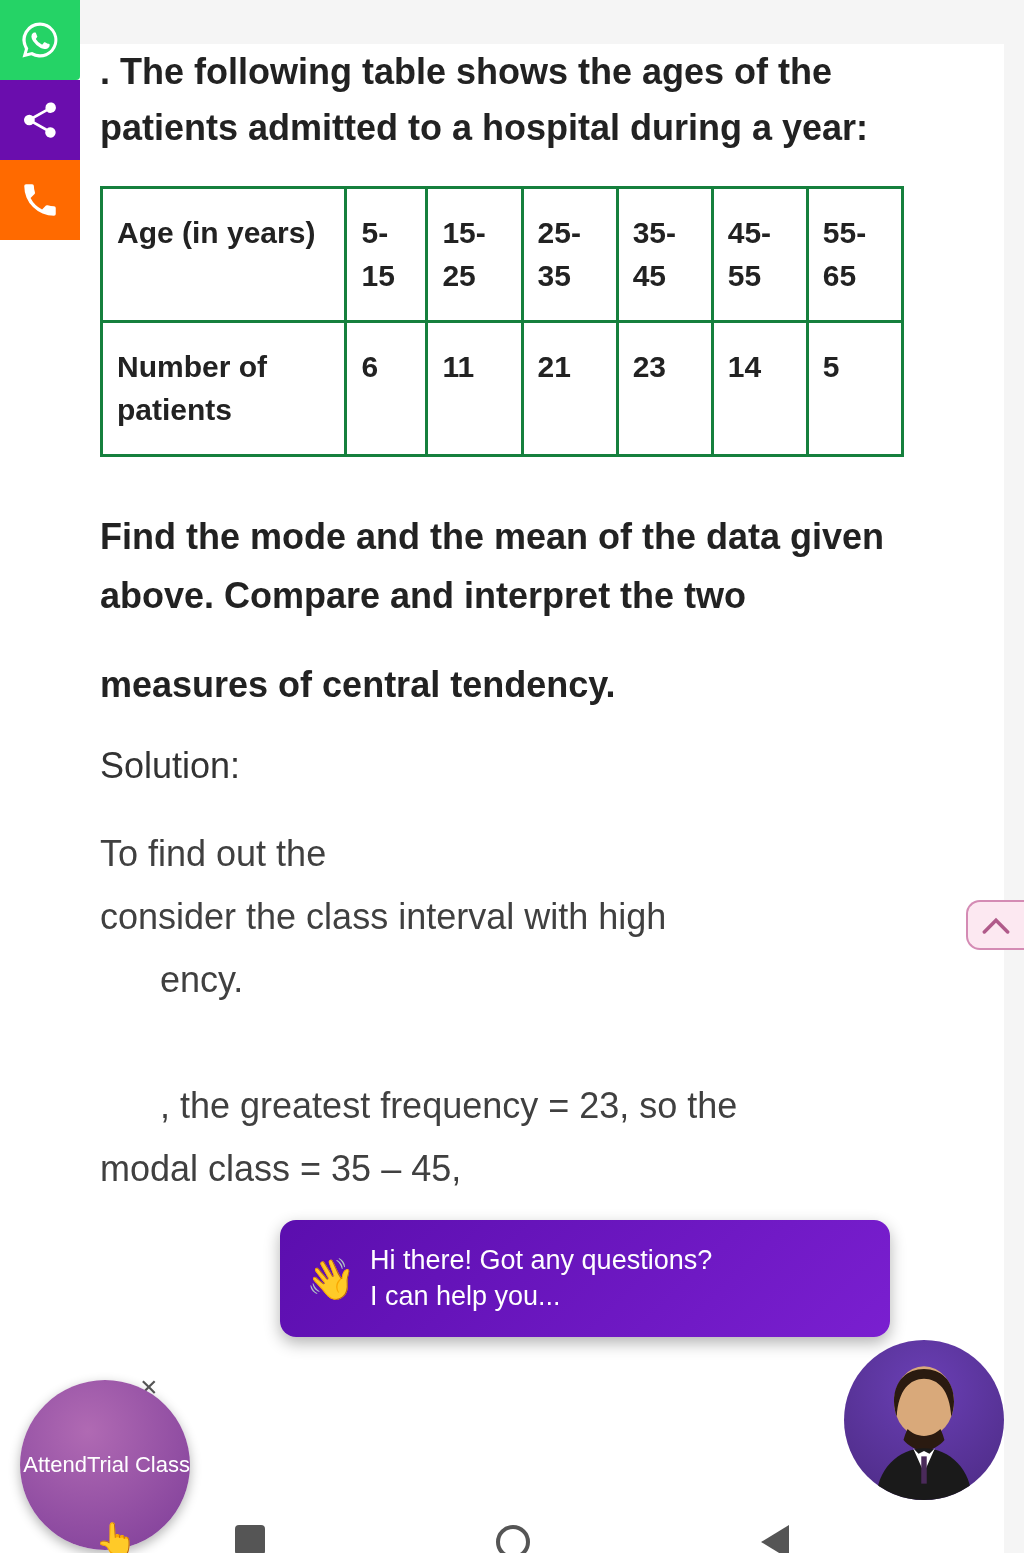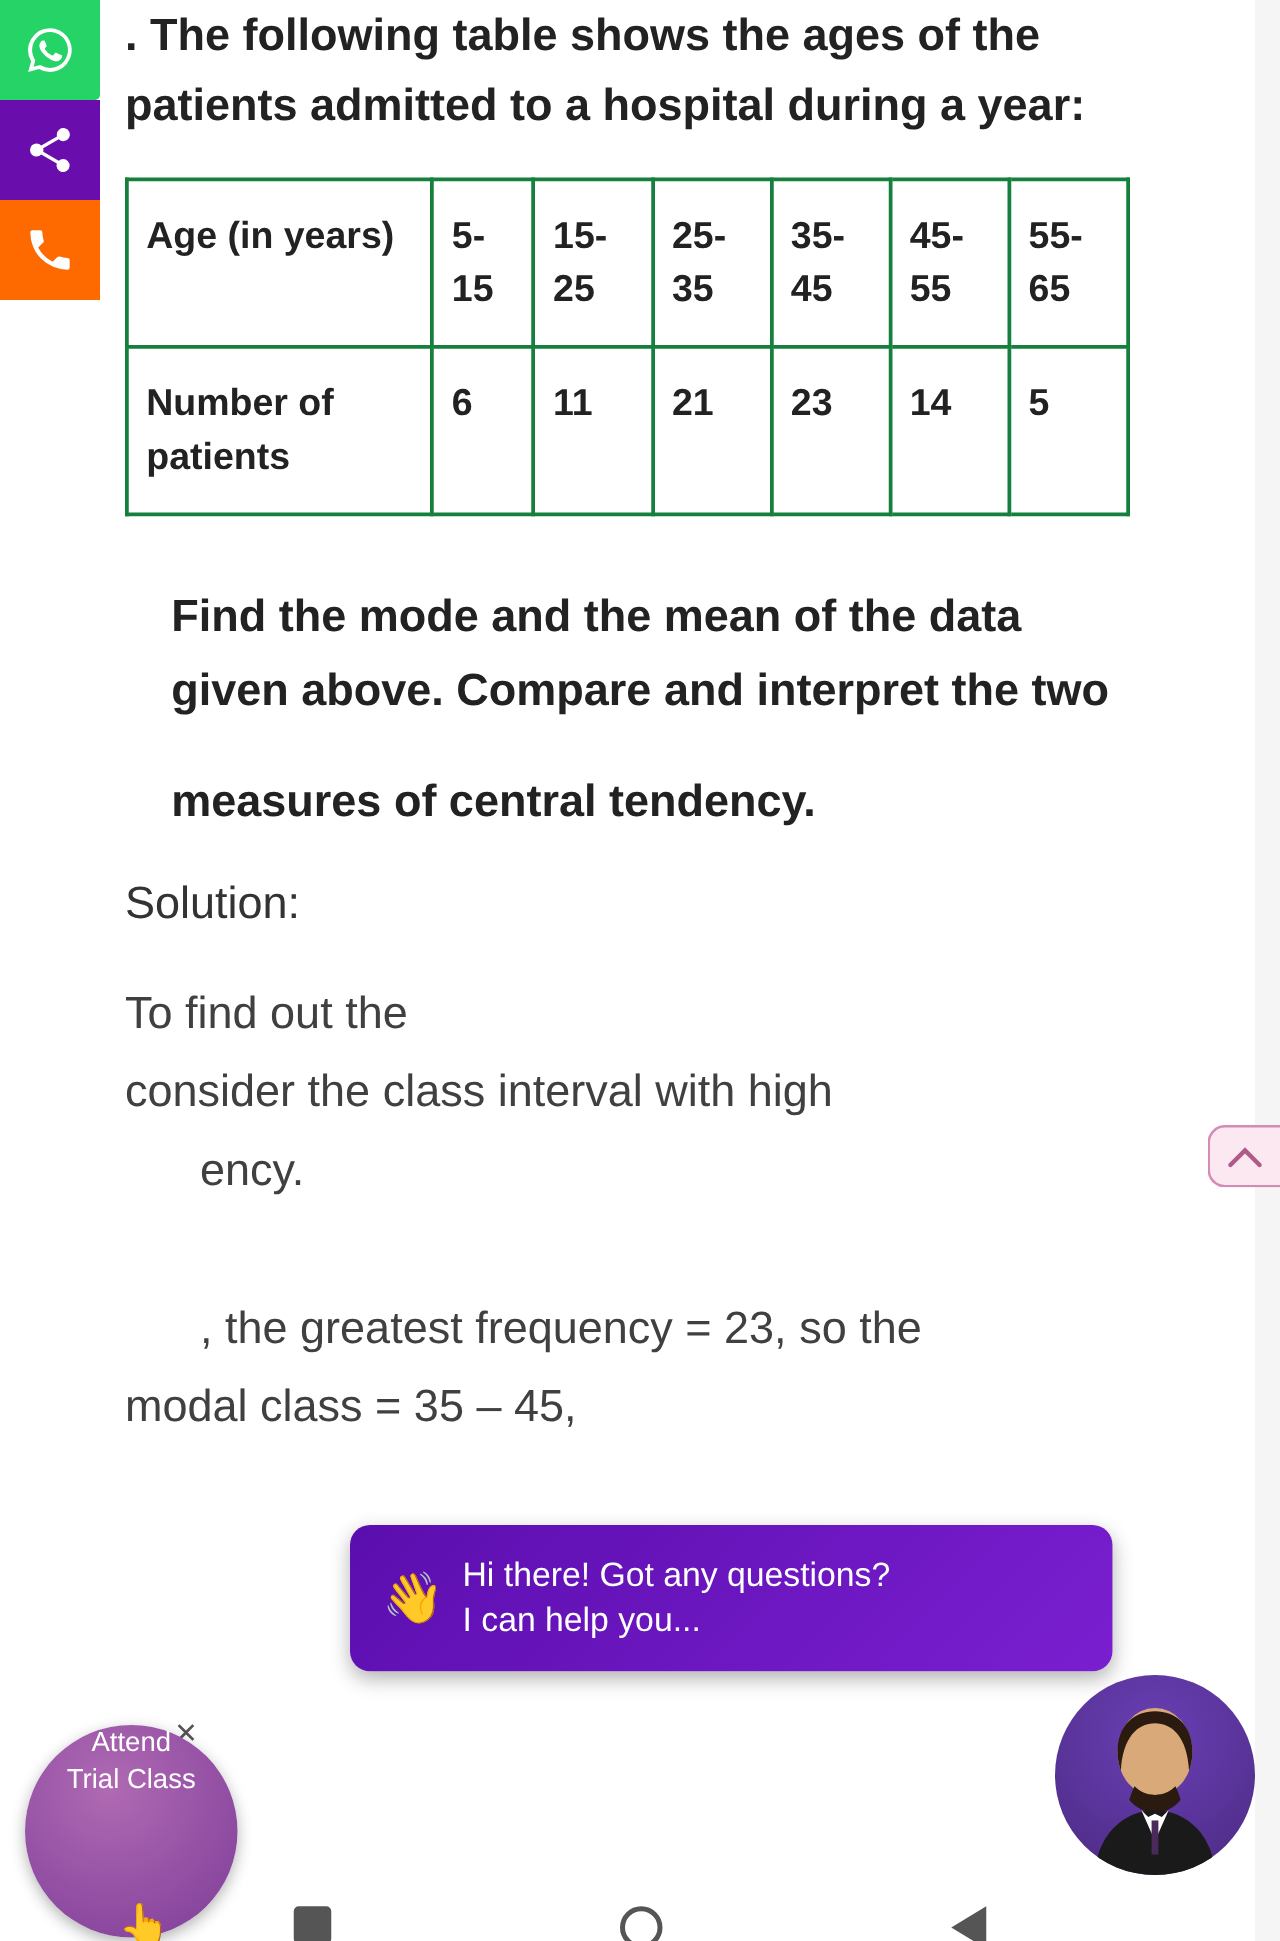--- a/index.html
+++ b/index.html
@@ -24,20 +24,21 @@
     color: #333;
     padding-top: 0;
     margin-bottom: 40px;
   }
   .question {
     font-size: 36px;
     font-weight: 700;
     color: #222;
     line-height: 1.55;
     margin-bottom: 30px;
+    margin-top: 44px;
   }
   table.data {
     border-collapse: collapse;
     width: 100%;
     margin-bottom: 50px;
   }
   table.data td {
     border: 3px solid #15803d;
     padding: 22px 14px;
     font-size: 30px;
@@ -46,21 +47,20 @@
     text-align: left;
     vertical-align: top;
     line-height: 1.45;
   }
   .followup {
     font-size: 36px;
     font-weight: 700;
     color: #222;
     line-height: 1.65;
     margin-bottom: 30px;
-    margin-left: 37px;
   }
   .solution-label {
     font-size: 36px;
     font-weight: 400;
     color: #333;
     margin-bottom: 35px;
   }
   .solution-text {
     font-size: 36px;
     font-weight: 400;
@@ -146,23 +146,23 @@
   
   .trial-badge {
     position: absolute;
     left: 20px;
     top: 1380px;
     width: 170px;
     height: 170px;
     border-radius: 50%;
     background: radial-gradient(circle at 40% 30%, #b06ab3 0%, #7d3c98 100%);
     display: flex;
-    flex-direction: column;
+    flex-direction: row;
     align-items: center;
-    justify-content: flex-start;
+    justify-content: flex-end;
     color: #fff;
     font-size: 22px;
     line-height: 1.3;
     text-align: center;
     box-shadow: 0 4px 12px rgba(0,0,0,0.3);
   }
   .trial-close {
     position: absolute;
     left: 140px;
     top: 1370px;

